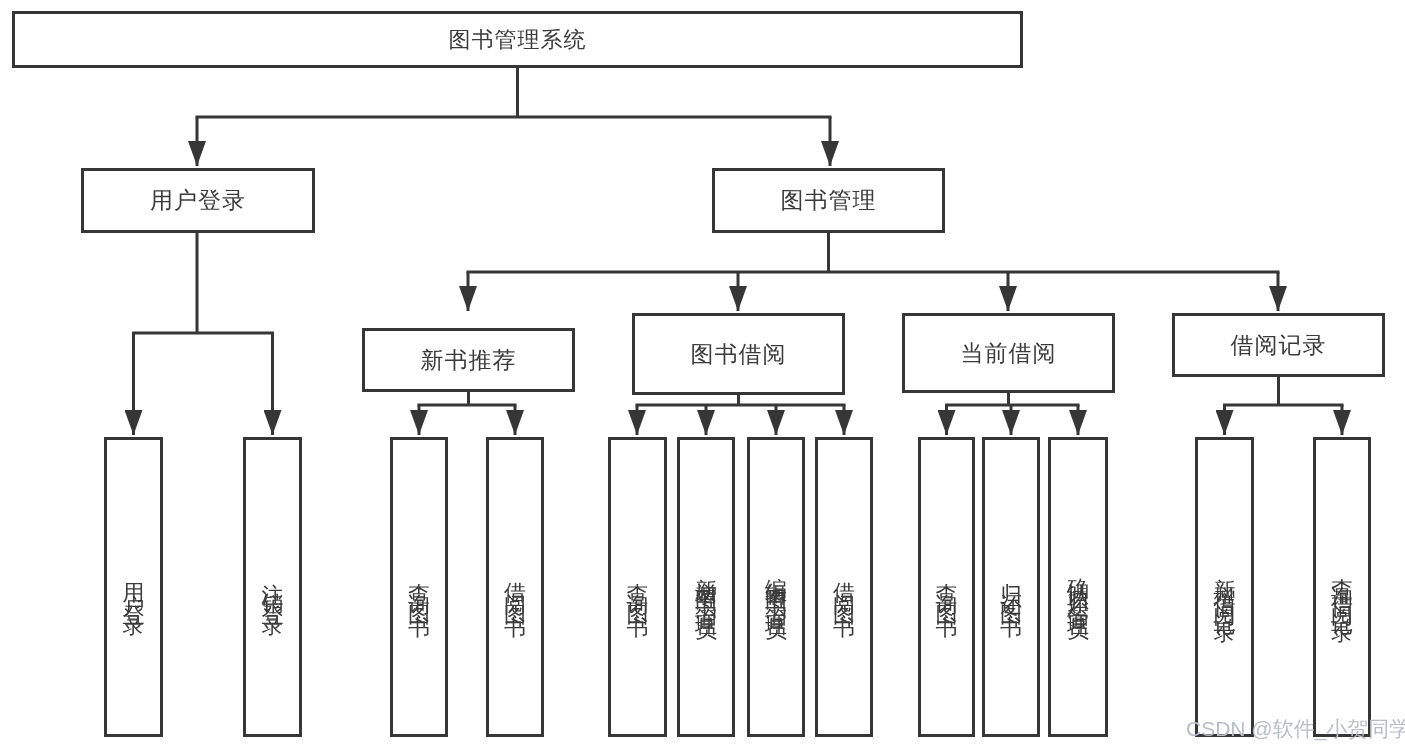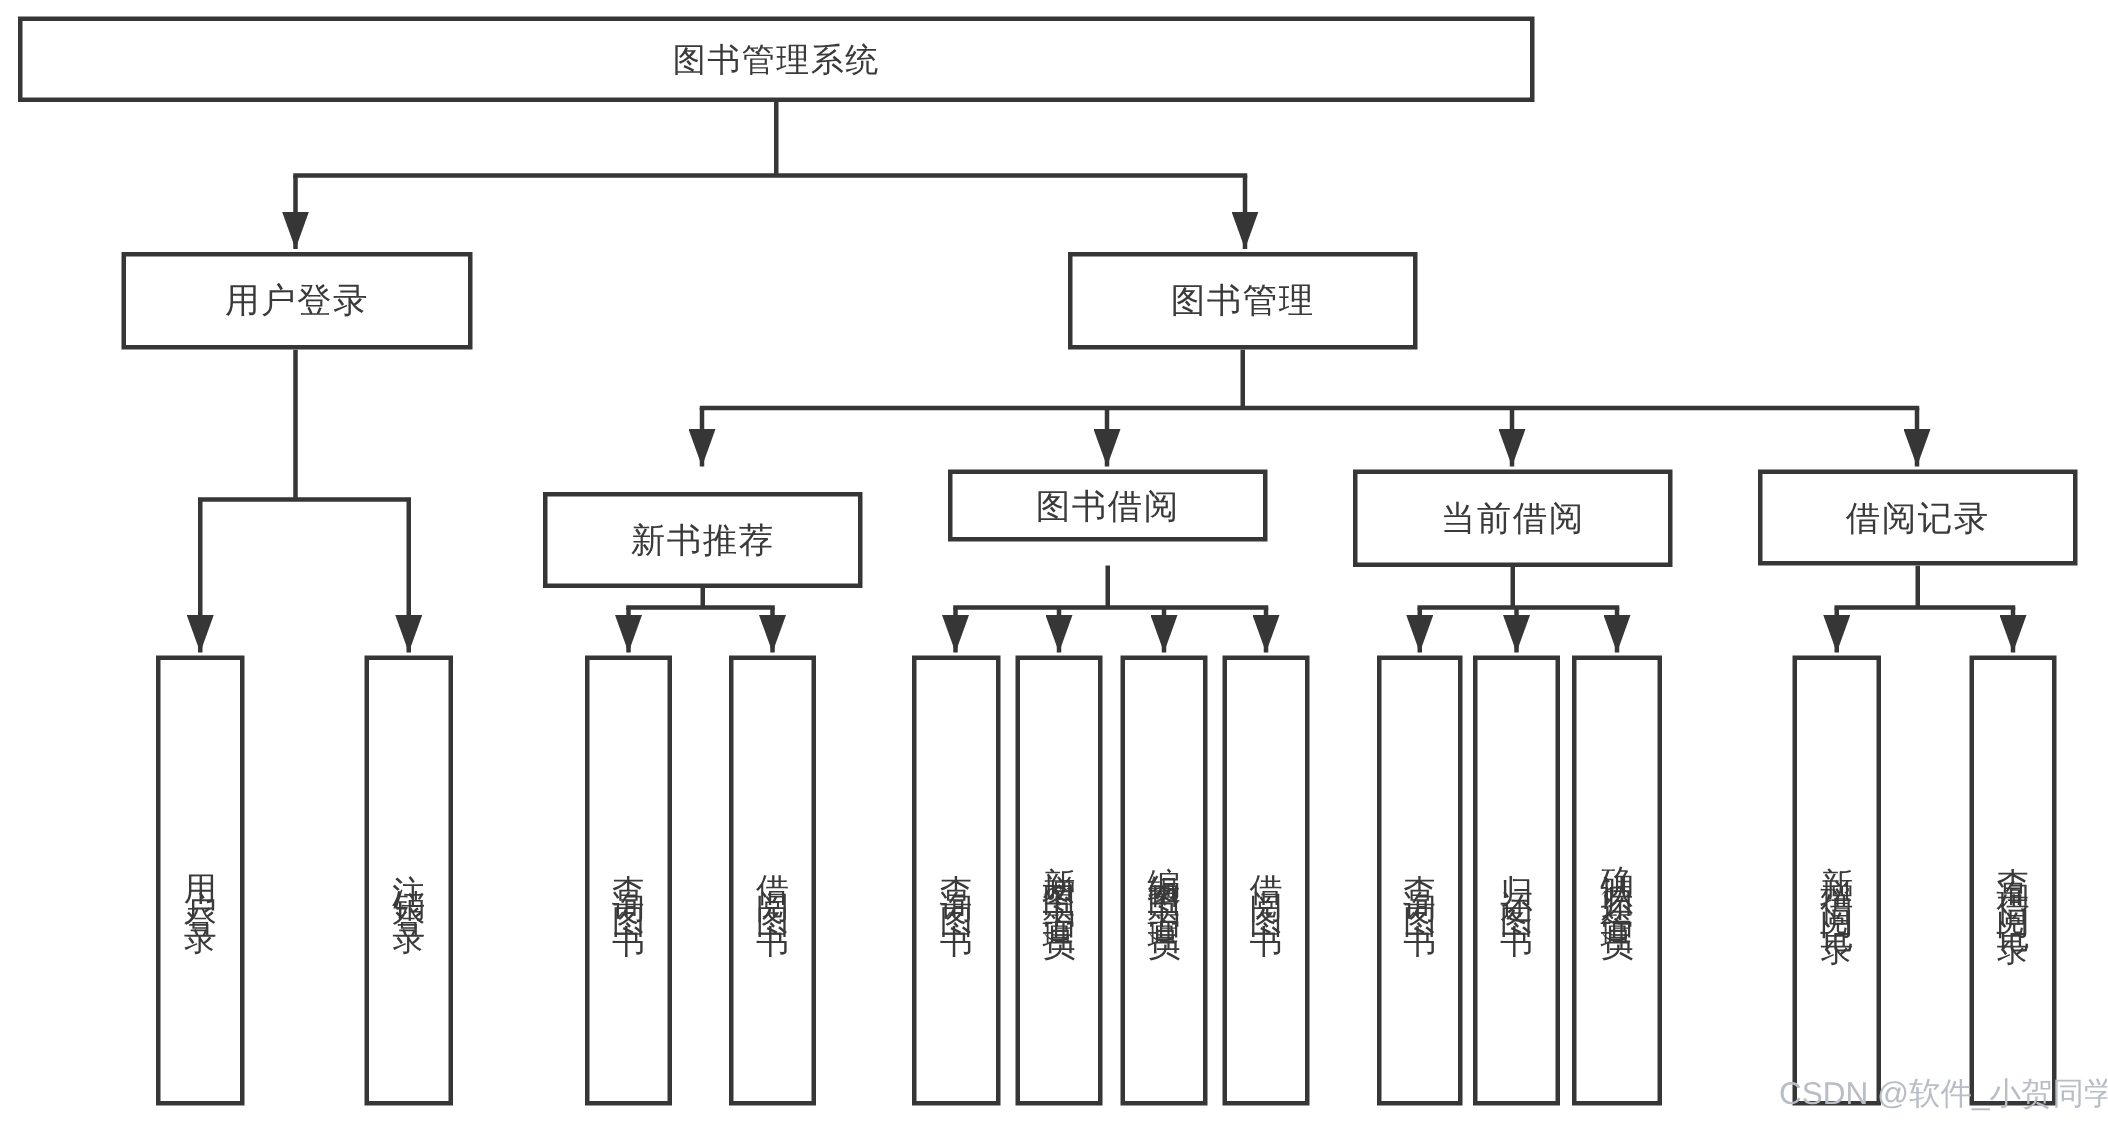--- a/index.html
+++ b/index.html
@@ -103,24 +103,24 @@
   <div class="node lvl2" style="left:81px;top:168px;width:234px;height:65px;">
     <span>用户登录</span>
   </div>
   <div class="node lvl2" style="left:712px;top:168px;width:233px;height:65px;">
     <span>图书管理</span>
   </div>
 
   <div class="node lvl3" style="left:362px;top:328px;width:213px;height:64px;">
     <span>新书推荐</span>
   </div>
-  <div class="node lvl3" style="left:632px;top:313px;width:213px;height:48px;">
+  <div class="node lvl3" style="left:632px;top:313px;width:213px;height:82px;">
     <span>图书借阅</span>
   </div>
-  <div class="node lvl3" style="left:902px;top:313px;width:213px;height:65px;">
+  <div class="node lvl3" style="left:902px;top:313px;width:213px;height:80px;">
     <span>当前借阅</span>
   </div>
   <div class="node lvl3" style="left:1172px;top:313px;width:213px;height:64px;">
     <span>借阅记录</span>
   </div>
 
   <div class="node leaf" style="left:104px;top:437px;width:59px;height:300px;">
     <span>用户登录</span>
   </div>
   <div class="node leaf" style="left:243px;top:437px;width:59px;height:300px;">

